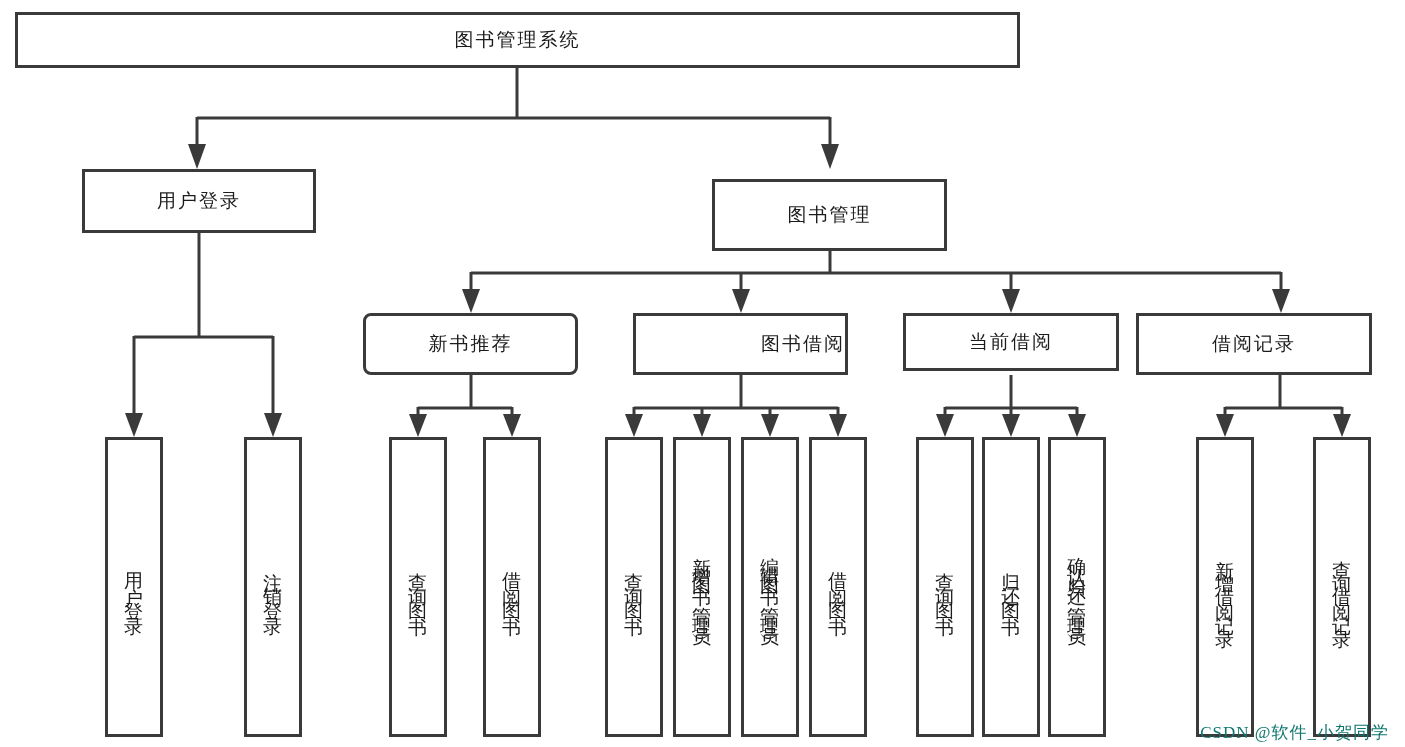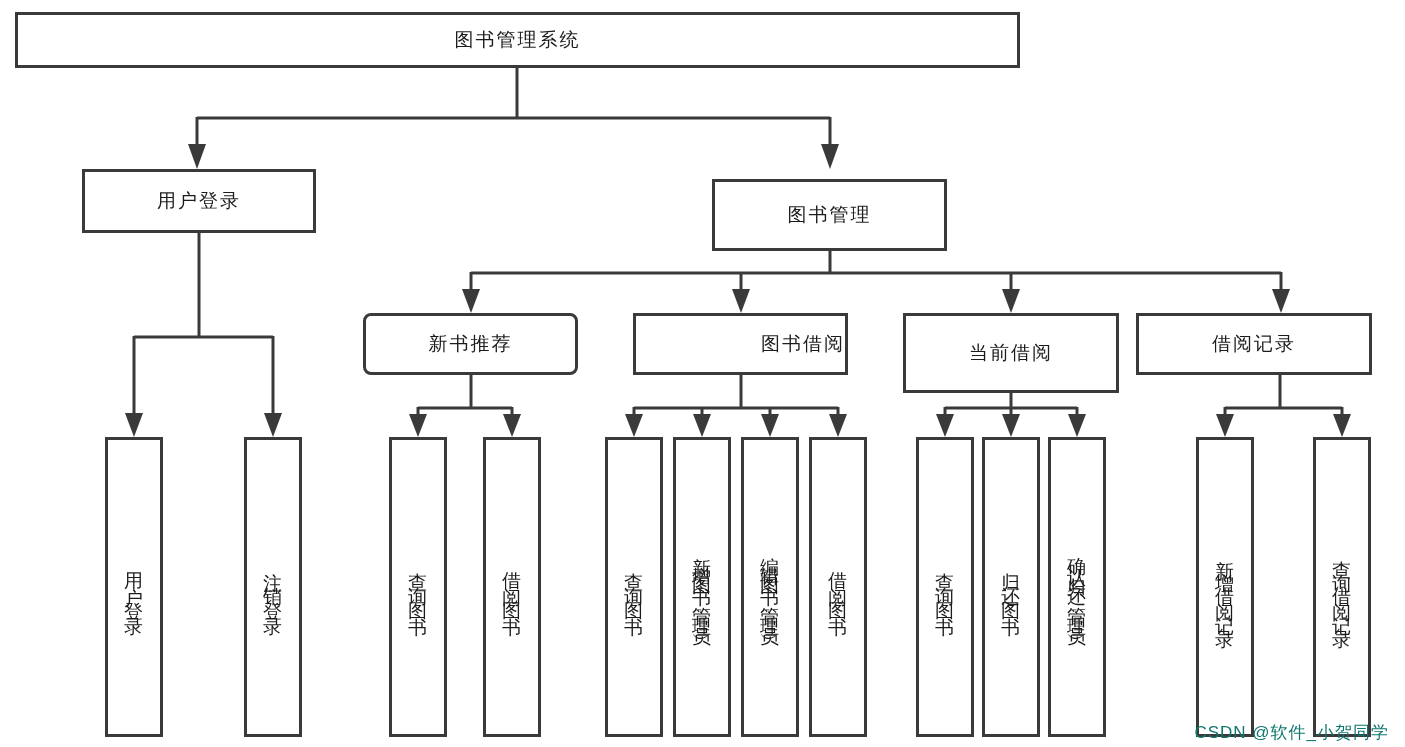--- a/index.html
+++ b/index.html
@@ -1,21 +1,21 @@
 <!DOCTYPE html>
 <html><head>
 <meta charset="utf-8">
 <style>
   html, body { margin: 0; padding: 0; background: #ffffff; }
   .canvas {
     position: relative;
     width: 1405px;
     height: 747px;
     background: #ffffff;
-    font-family: Liberation Sans, sans-serif;
+    font-family: Liberation Serif, serif;
     overflow: hidden;
   }
   .connectors {
     position: absolute;
     left: 0; top: 0;
     width: 1405px; height: 747px;
     pointer-events: none;
   }
   .node {
     position: absolute;
@@ -137,21 +137,21 @@
   <div class="node" style="left:712px; top:179px; width:235px; height:72px;">
     <span>图书管理</span>
   </div>
 
   <div class="node" style="left:363px; top:313px; width:215px; height:62px;border-radius:8px;">
     <span>新书推荐</span>
   </div>
   <div class="node" style="left:633px; top:313px; width:215px; height:62px;justify-content:flex-end;">
     <span>图书借阅</span>
   </div>
-  <div class="node" style="left:903px; top:313px; width:216px; height:80px;">
+  <div class="node" style="left:903px; top:313px; width:216px; height:58px;">
     <span>当前借阅</span>
   </div>
   <div class="node" style="left:1136px; top:313px; width:236px; height:62px;text-align:center;">
     <span>借阅记录</span>
   </div>
 
   <div class="node leaf" style="left:105px; top:437px; width:58px; height:300px;">
     <span class="sp-wide">用户登录</span>
   </div>
   <div class="node leaf" style="left:244px; top:437px; width:58px; height:300px;">

